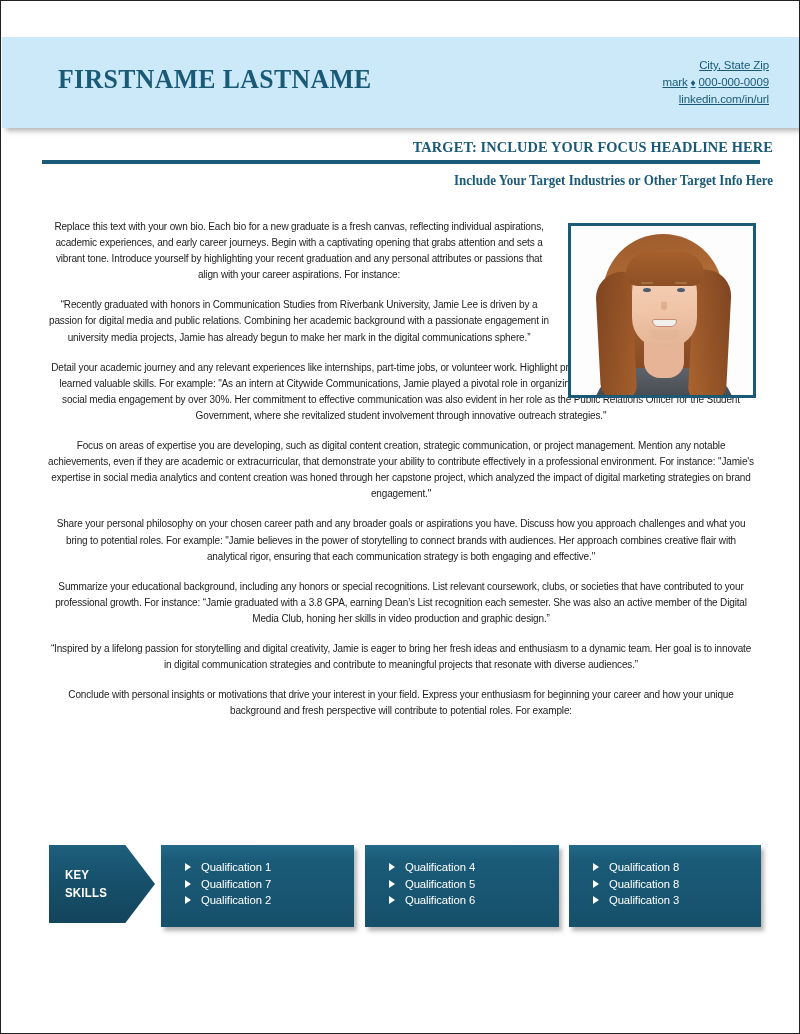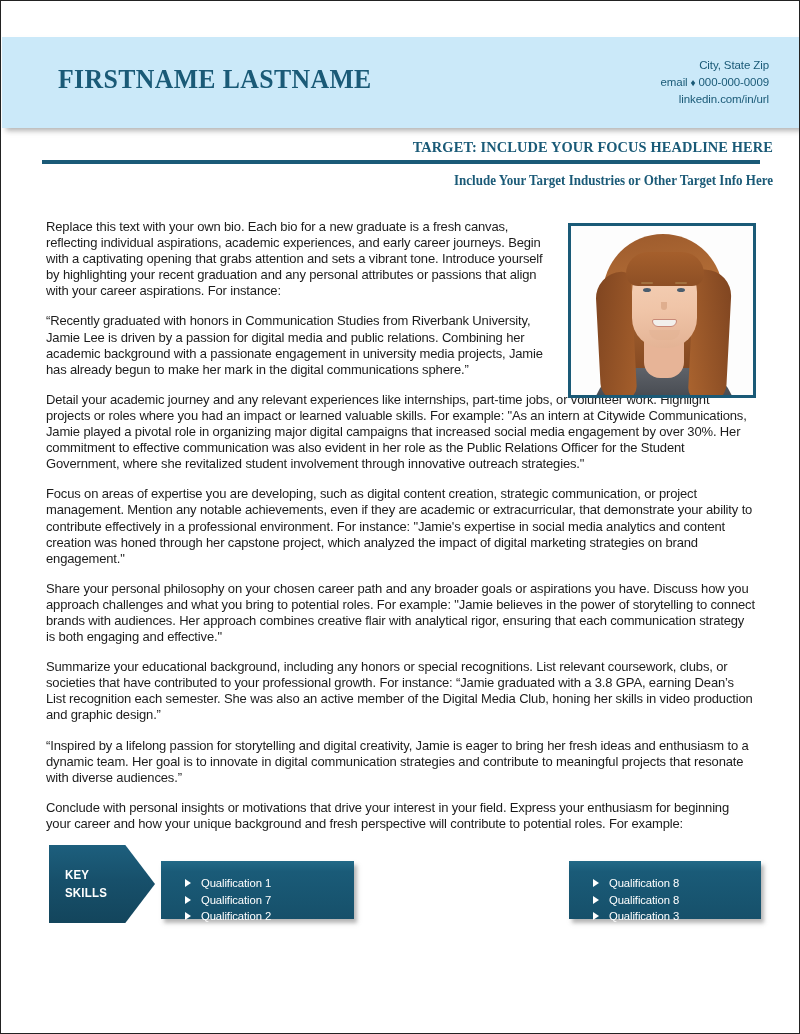--- a/index.html
+++ b/index.html
@@ -59,21 +59,21 @@
     position: absolute;
     right: 33px;
     top: 20px;
     text-align: right;
     font-family: "Liberation Sans", sans-serif;
     font-size: 11.5px;
     line-height: 17px;
     color: #1a5a77;
     letter-spacing: -0.1px;
   }
-  .contact-line { white-space: nowrap; display: block; }
+  .contact-line { white-space: nowrap; display: block; text-decoration: underline; }
   .contact-sep { padding: 0 3px; font-size: 10px; }
 
   
   .target-wrap {
     position: absolute;
     left: 0;
     top: 137px;
     width: 800px;
     text-align: right;
   }
@@ -104,26 +104,26 @@
 
   
   .body-area {
     position: absolute;
     left: 45px;
     top: 218px;
     width: 710px;
   }
   .bio-p {
     font-family: "Liberation Sans", sans-serif;
-    font-size: 13px;
+    font-size: 10px;
     line-height: 16.1px;
     color: #1c1c1c;
     margin: 0 0 14px 0;
     letter-spacing: -0.15px;
-    text-align: left;
+    text-align: center;
   }
   .bio-p.narrow { width: 506px; }
 
   
   .photo-frame {
     position: absolute;
     left: 567px;
     top: 222px;
     width: 188px;
     height: 175px;
@@ -260,23 +260,23 @@
     font-size: 12.5px;
     font-weight: bold;
     color: #ffffff;
     line-height: 18px;
     letter-spacing: 0.2px;
     transform: scaleX(0.92);
     transform-origin: left center;
   }
   .qual-box {
     position: absolute;
-    top: 16px;
+    top: 0;
     width: 193px;
-    height: 58px;
+    height: 82px;
     background: linear-gradient(180deg,#236a88 0%, #1a5b78 18%, #16506a 100%);
     box-shadow: 3px 4px 4px rgba(110,110,110,0.5);
     padding: 14px 0 12px 24px;
   }
   .qual-box.b1 { left: 112px; }
   .qual-box.b2 { left: 316px; width: 194px; }
   .qual-box.b3 { left: 520px; width: 192px; }
   .qual-item {
     display: flex;
     align-items: center;
@@ -298,21 +298,21 @@
 </head>
 <body>
 
 <div class="page">
 
   <div class="header-band">
     <div class="header-inner">
       <div class="full-name">FIRSTNAME LASTNAME</div>
       <div class="contact-block">
         <span class="contact-line">City, State Zip</span>
-        <span class="contact-line"><span>email</span><span class="contact-sep">♦</span><span>000-000-0009</span></span>
+        <span class="contact-line"><span>mark</span><span class="contact-sep">♦</span><span>000-000-0009</span></span>
         <span class="contact-line">linkedin.com/in/url</span>
       </div>
     </div>
   </div>
 
   <div class="target-wrap">
     <div class="target-headline">TARGET: INCLUDE YOUR FOCUS HEADLINE HERE</div>
     <div class="target-rule"></div>
     <div class="target-sub">Include Your Target Industries or Other Target Info Here</div>
   </div>
@@ -362,20 +362,34 @@
       <div class="qual-item">
         <span class="qual-bullet"></span>
         <span>Qualification 7</span>
       </div>
       <div class="qual-item">
         <span class="qual-bullet"></span>
         <span>Qualification 2</span>
       </div>
     </div>
 
+    <div class="qual-box b2">
+      <div class="qual-item">
+        <span class="qual-bullet"></span>
+        <span>Qualification 4</span>
+      </div>
+      <div class="qual-item">
+        <span class="qual-bullet"></span>
+        <span>Qualification 5</span>
+      </div>
+      <div class="qual-item">
+        <span class="qual-bullet"></span>
+        <span>Qualification 6</span>
+      </div>
+    </div>
 
     <div class="qual-box b3">
       <div class="qual-item">
         <span class="qual-bullet"></span>
         <span>Qualification 8</span>
       </div>
       <div class="qual-item">
         <span class="qual-bullet"></span>
         <span>Qualification 8</span>
       </div>

